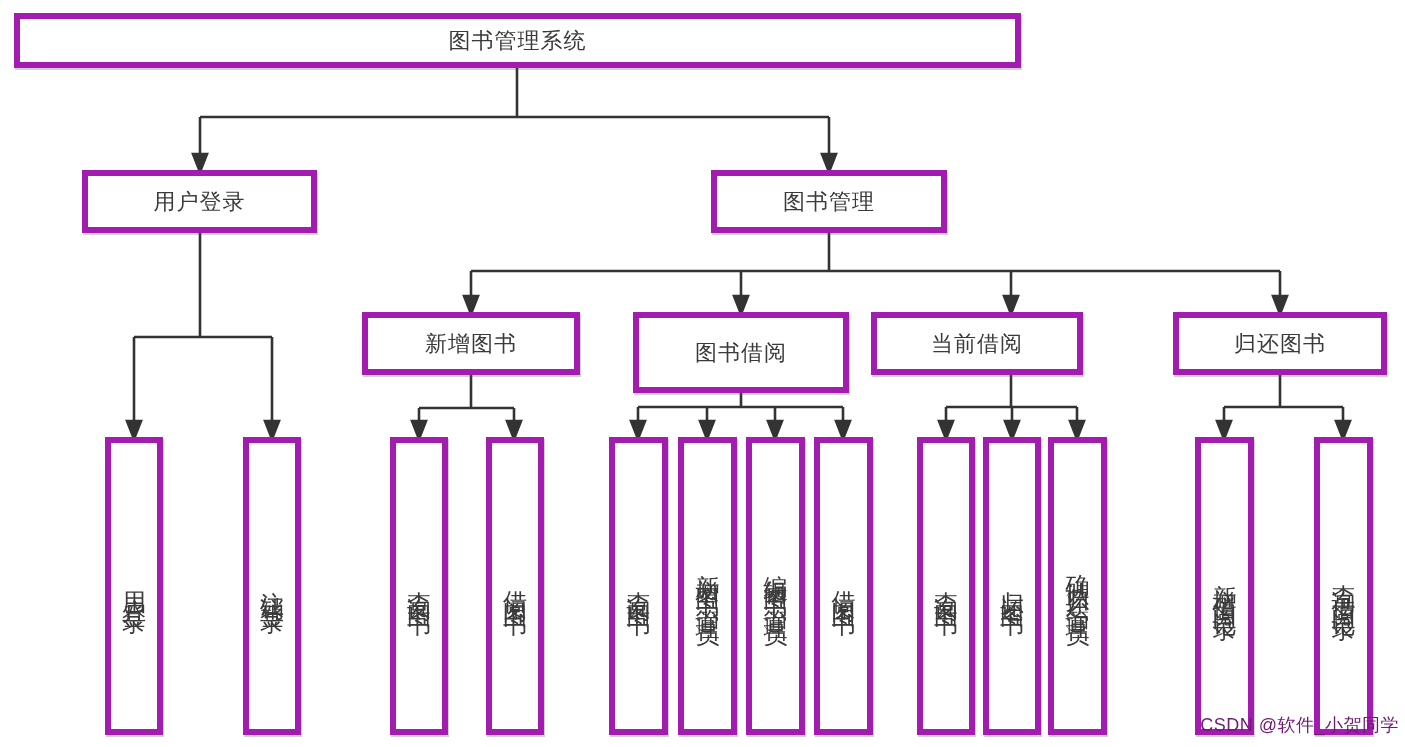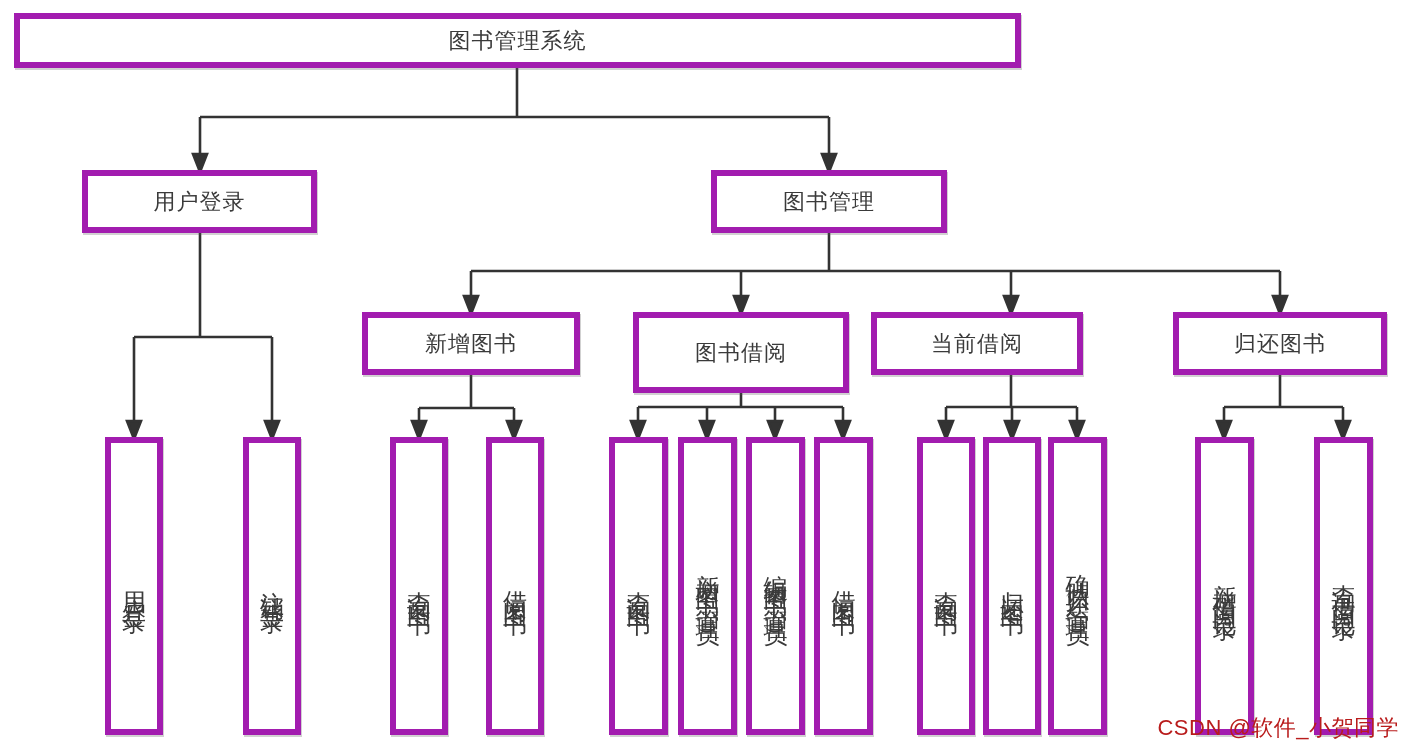--- a/index.html
+++ b/index.html
@@ -26,22 +26,22 @@
   .box.v .vtext{
     writing-mode:vertical-rl;
     text-orientation:mixed;
     letter-spacing:7px;
     line-height:1;
   }
   .watermark{
     position:absolute;
     right:6px;top:713px;
     z-index:3;
-    font-size:22px;
-    color:#b91c1c;
+    font-size:18px;
+    color:#701a75;
     letter-spacing:0.5px;
     white-space:nowrap;
   }
 </style>
 </head>
 <body>
 
 <div class="canvas">
 
   <svg class="connectors" width="1405" height="747" viewBox="0 0 1405 747">

